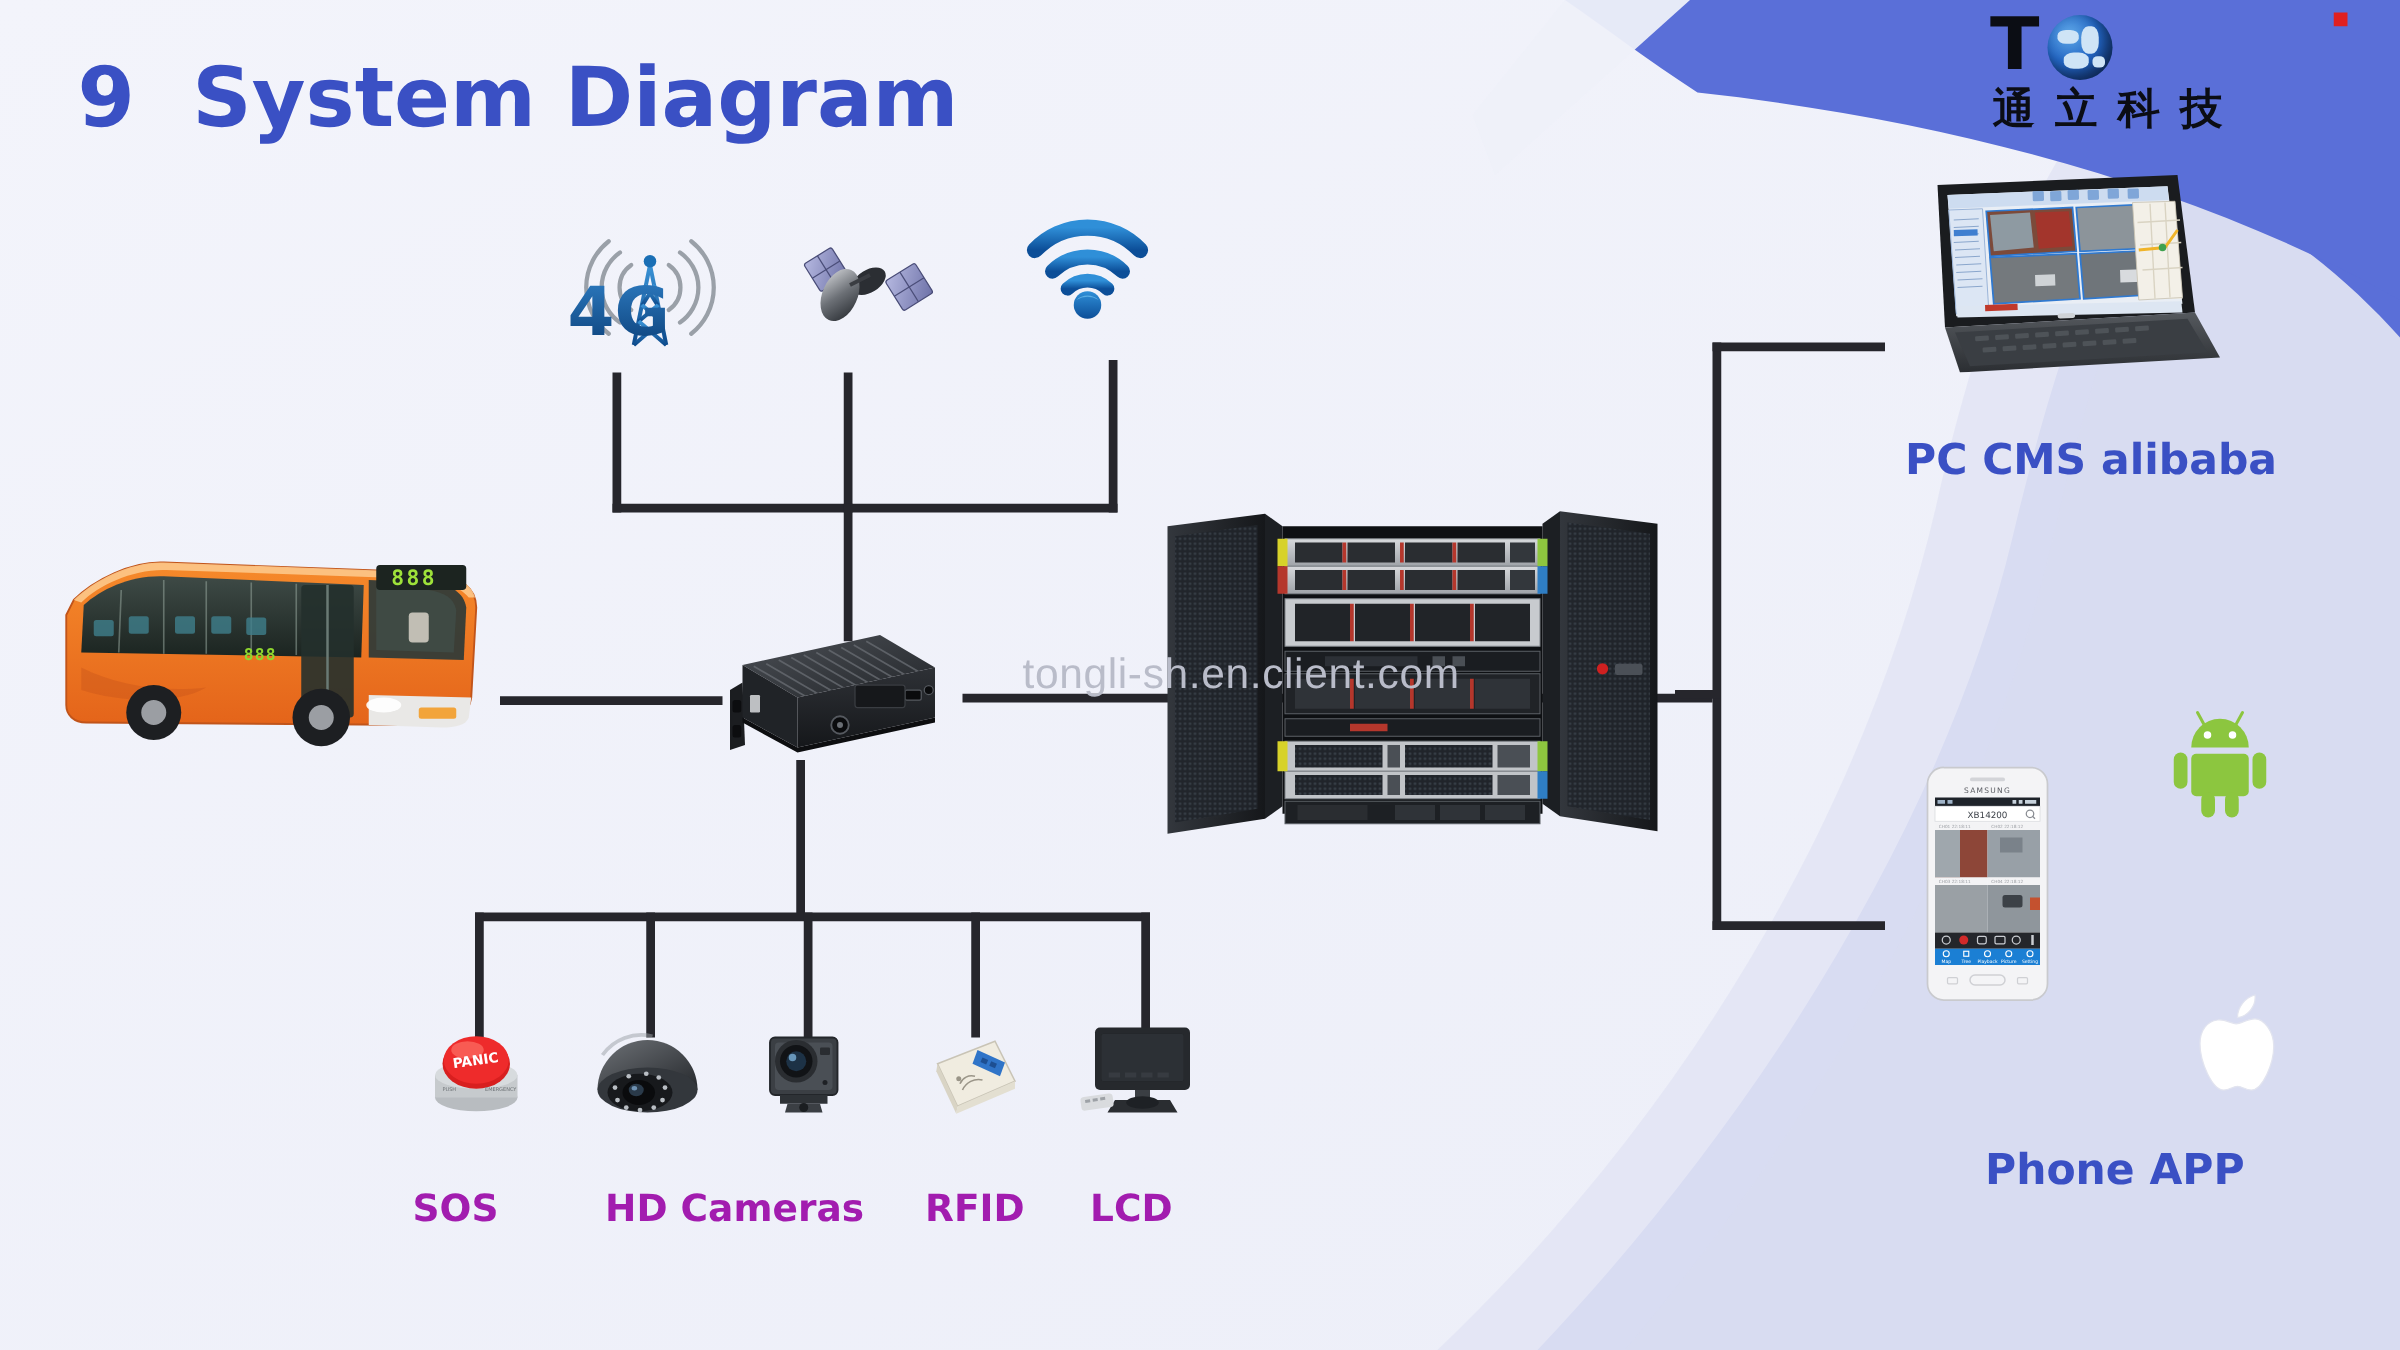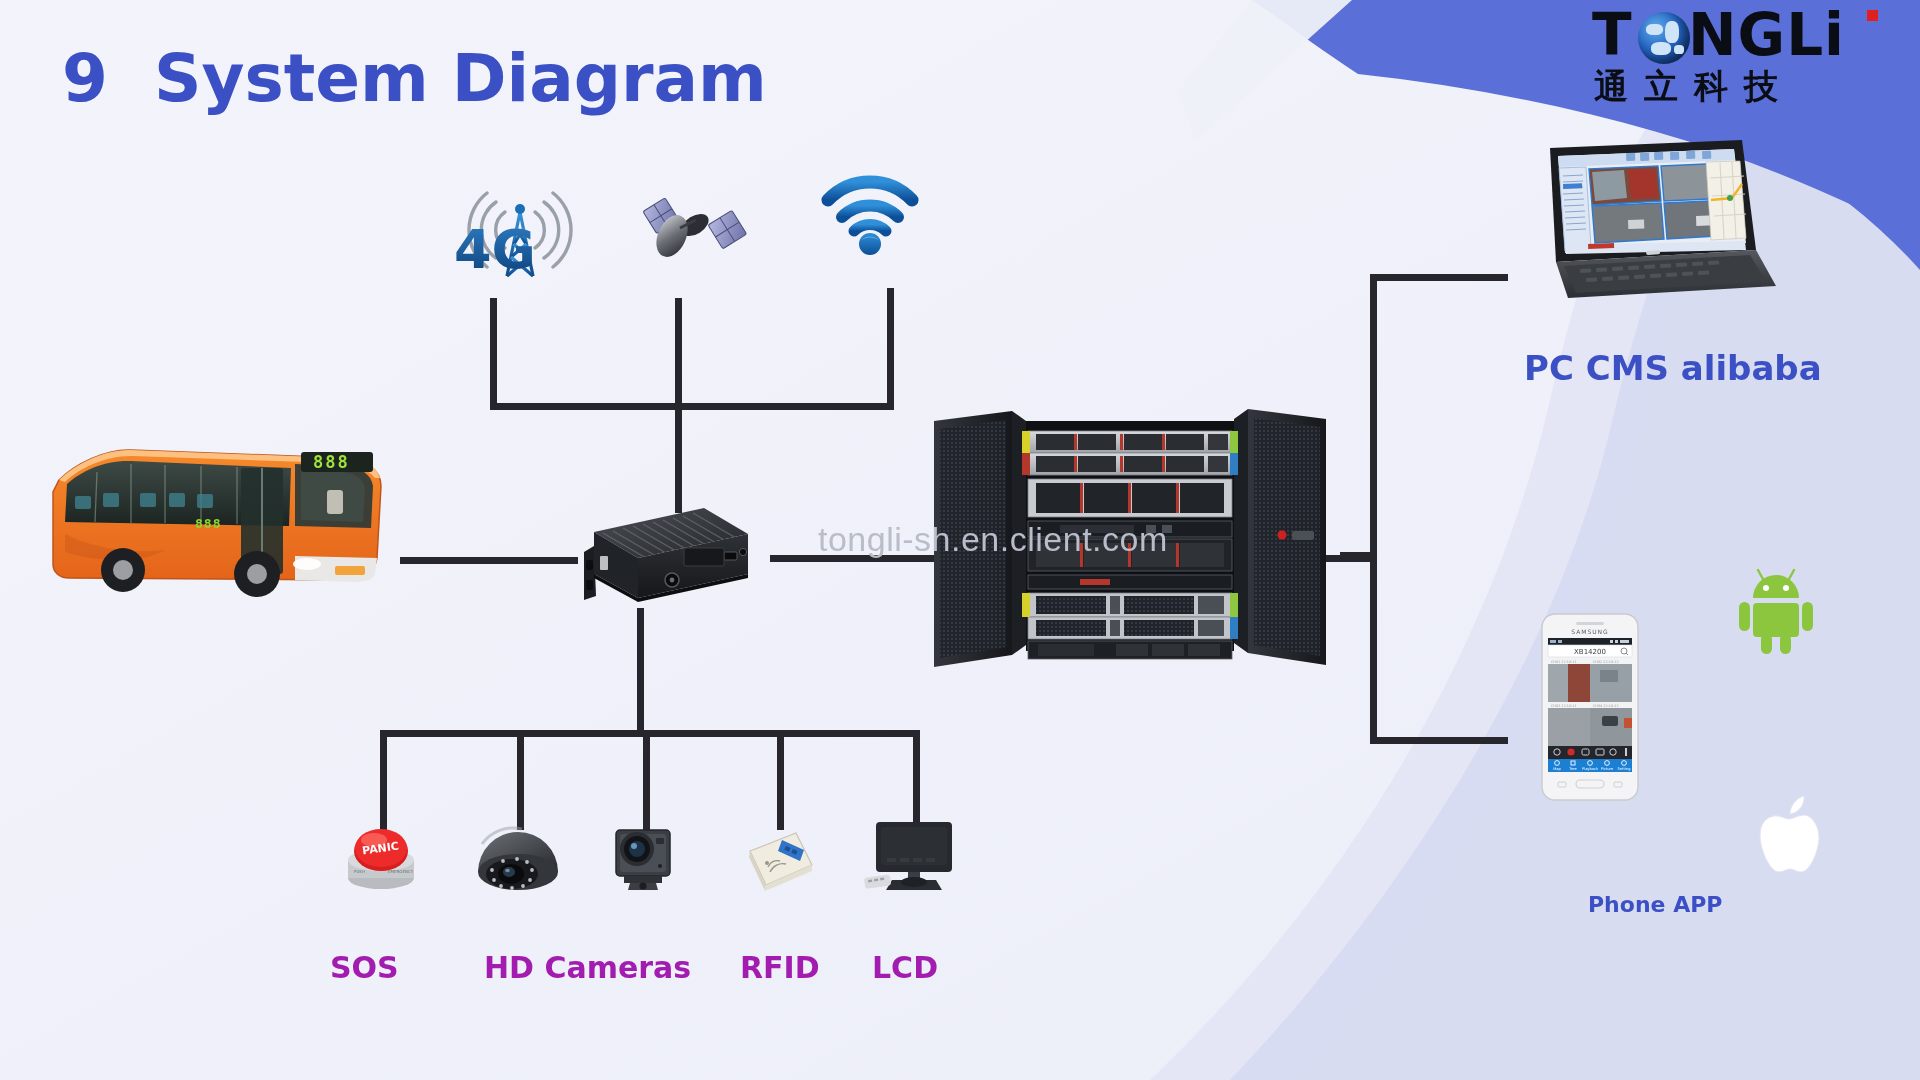--- a/index.html
+++ b/index.html
@@ -125,21 +125,20 @@
     <path d="M1252,0 L1352,0 L1196,140 L1178,92 Z" fill="#eef0f9" opacity="0.95"></path>
 
     <path d="M1920,1080 L1100,1080 C1330,930 1520,700 1590,470 C1700,640 1810,870 1920,980 Z" fill="#5a6fd8" opacity="0.0"></path>
   </svg>
 
   <div class="title">9  System Diagram</div>
 
   <div class="logo">
     <div class="logo-word">
       <span class="lt">T</span>
-      <span class="lt" style="left:96px;">NGLi</span>
       <span class="logo-globe">
         <span class="cont" style="left:8px;top:12px;width:17px;height:11px;"></span>
         <span class="cont" style="left:27px;top:9px;width:14px;height:22px;"></span>
         <span class="cont" style="left:13px;top:30px;width:20px;height:13px;"></span>
         <span class="cont" style="left:36px;top:33px;width:10px;height:9px;"></span>
       </span>
       <span class="logo-i-dot"></span>
     </div>
     <div class="logo-cn">通立科技</div>
   </div>
@@ -678,21 +677,21 @@
 
   <div class="apple">
     <svg viewBox="0 0 74 88" width="74" height="88">
       <path d="M52,25 C46,25 41,29 37,29 C33,29 28,25 22,26 C14,27 8,34 8,45
                C8,60 18,82 27,82 C32,82 34,79 38,79 C42,79 44,82 49,82
                C58,82 67,61 67,47 C67,35 59,25 52,25 Z" fill="#ffffff" stroke="#e2e4ef" stroke-width="1"></path>
       <path d="M38,24 C38,16 44,8 52,6 C53,14 47,23 38,24 Z" fill="#ffffff" stroke="#e2e4ef" stroke-width="1"></path>
     </svg>
   </div>
 
-  <div class="lbl-strong" style="left:1588px;top:892px;font-size:22px;">Phone APP</div>
+  <div class="lbl-strong" style="left:1588px;top:916px;font-size:34px;">Phone APP</div>
 
   <div class="wire v" style="left:637px;top:608px;height:128px;"></div>
   <div class="wire h" style="left:380px;top:730px;width:540px;"></div>
   <div class="wire v" style="left:380px;top:730px;height:100px;"></div>
   <div class="wire v" style="left:517px;top:730px;height:100px;"></div>
   <div class="wire v" style="left:643px;top:730px;height:100px;"></div>
   <div class="wire v" style="left:777px;top:730px;height:100px;"></div>
   <div class="wire v" style="left:913px;top:730px;height:100px;"></div>
 
   <div class="dev" style="left:340px;top:820px;width:82px;height:72px;">

